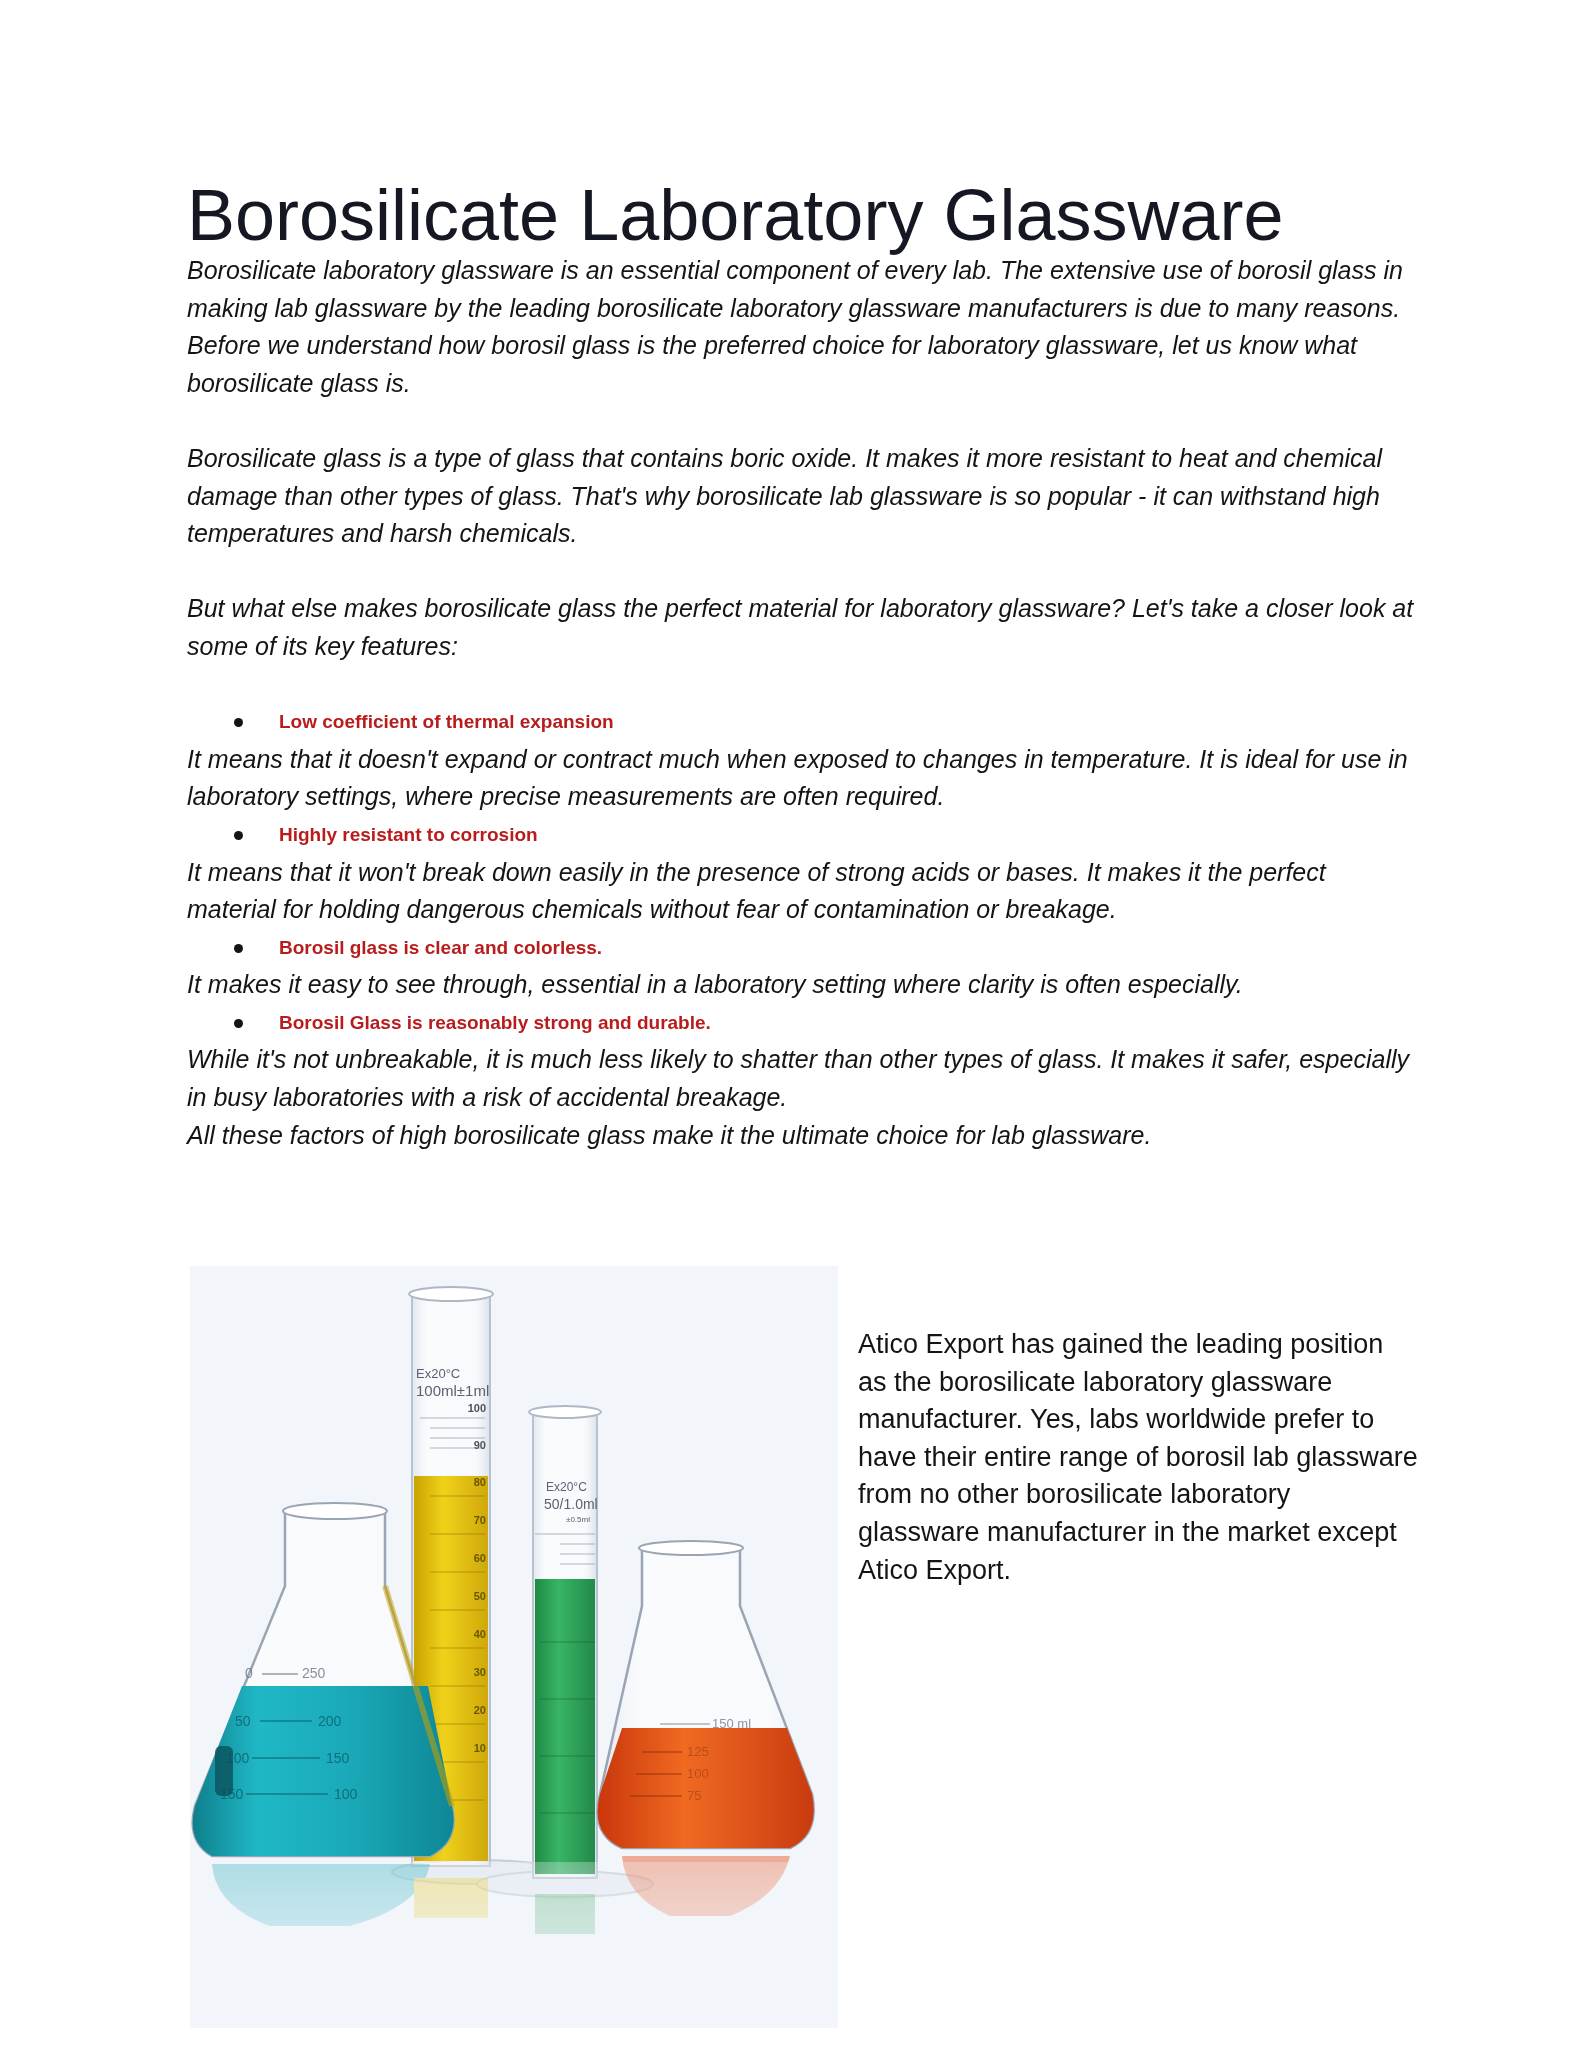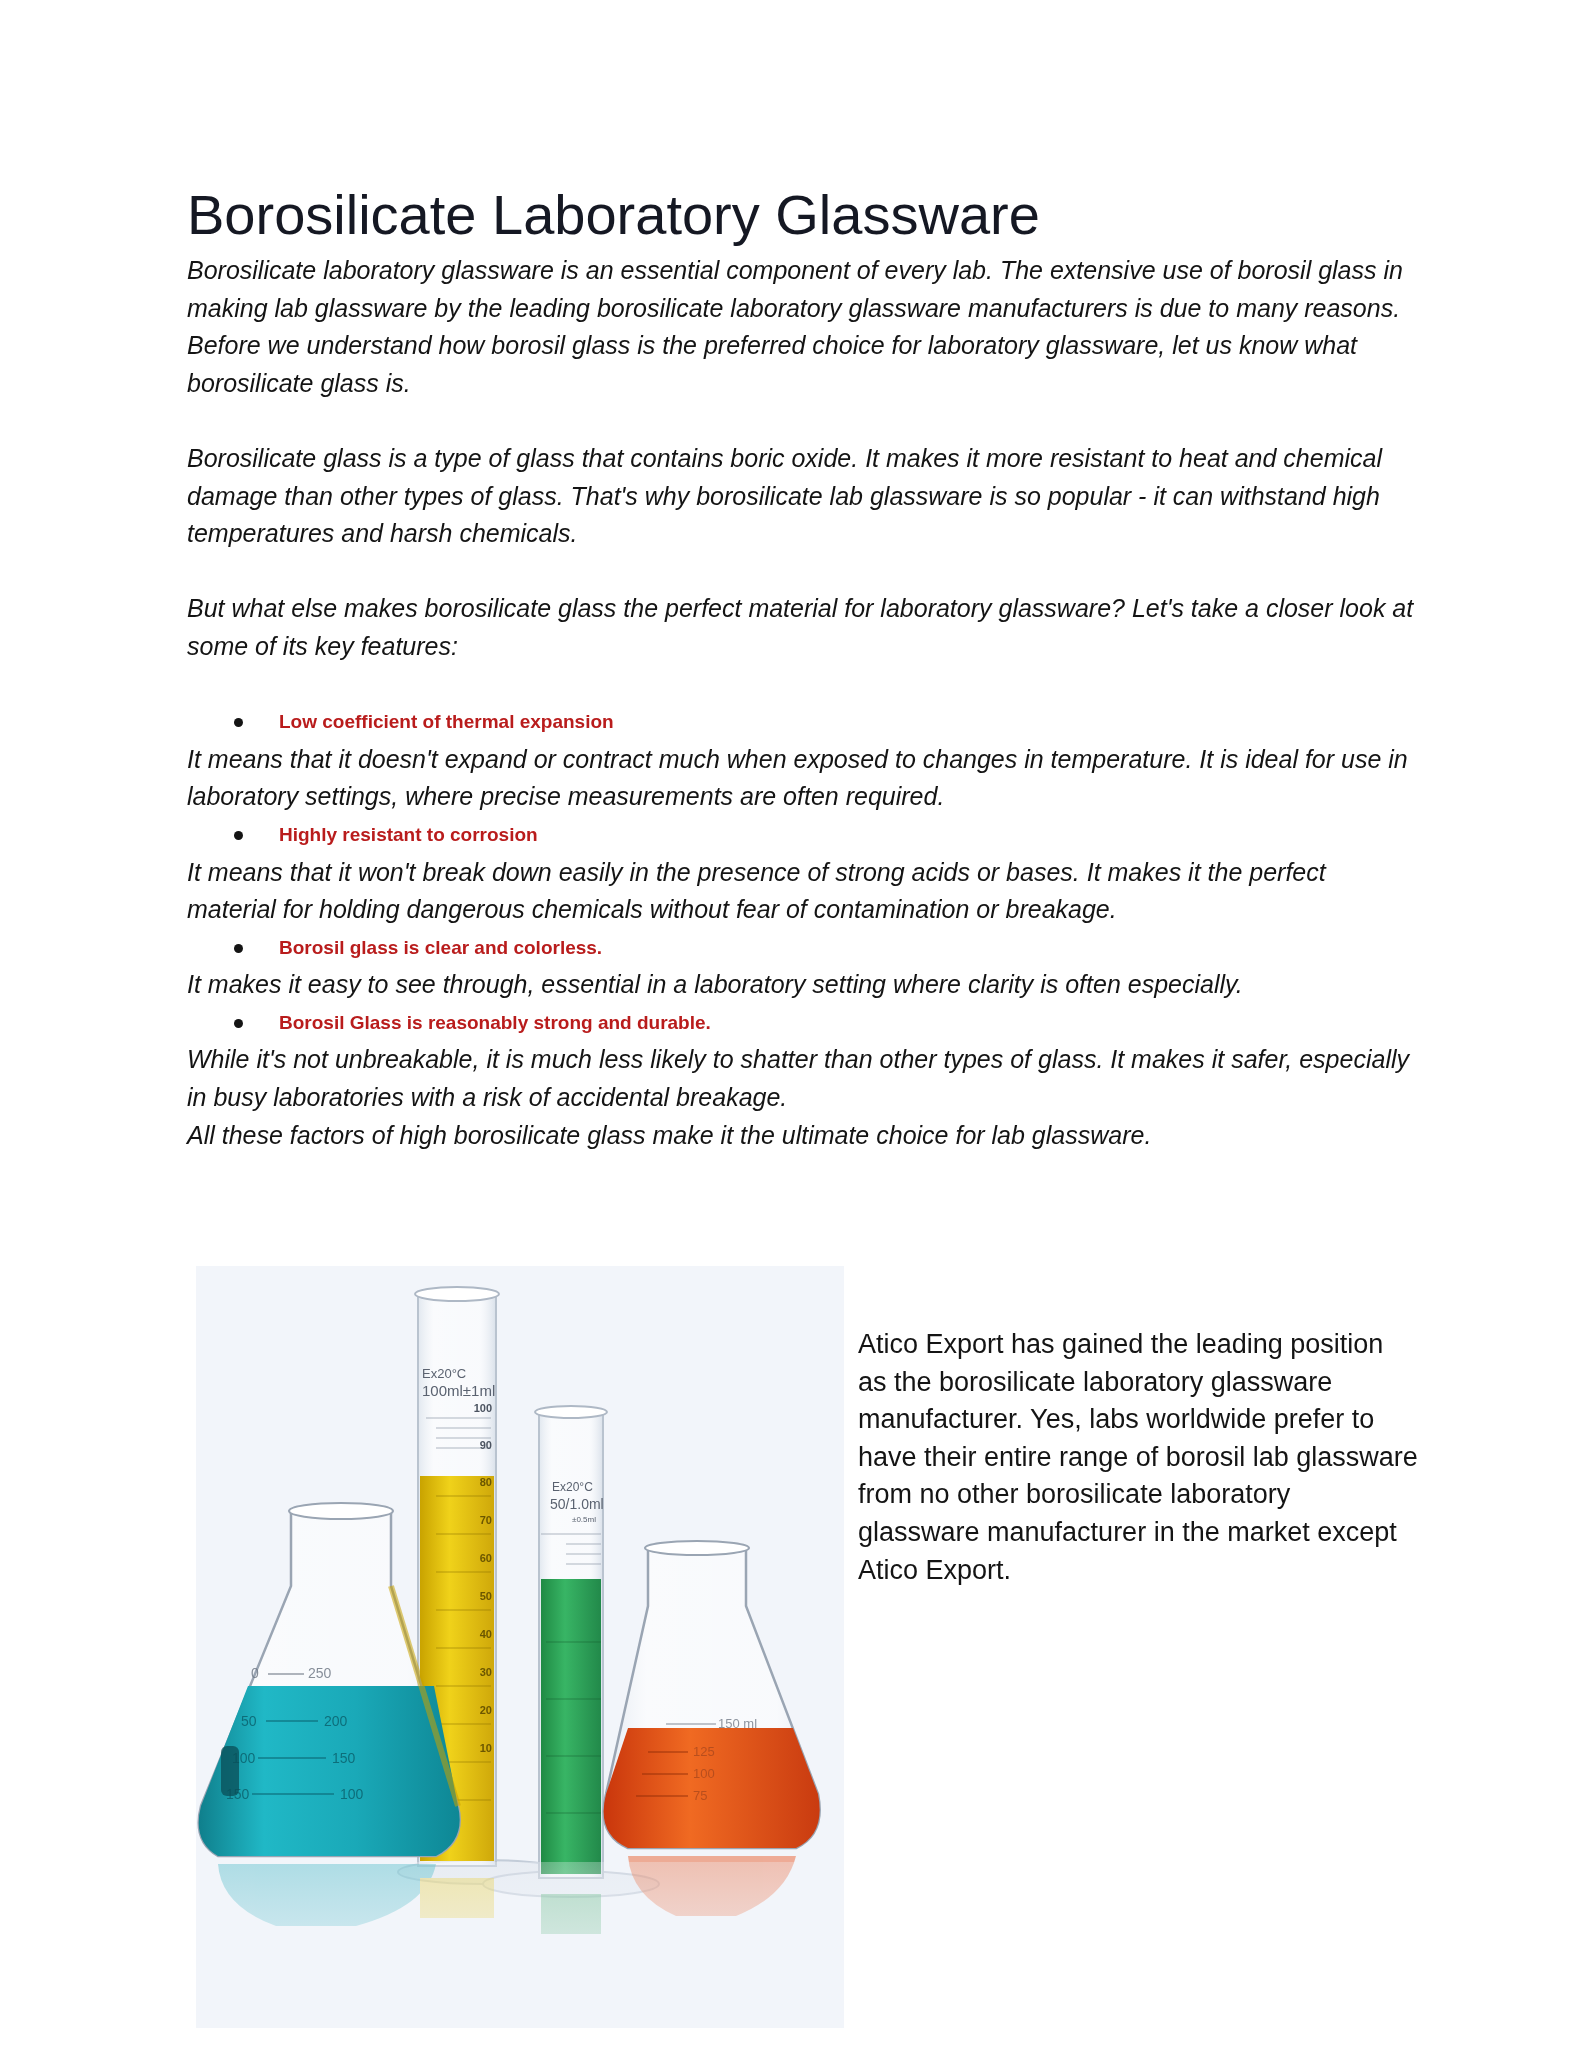--- a/index.html
+++ b/index.html
@@ -15,21 +15,21 @@
       font-family: "Liberation Sans", sans-serif;
       color: #111111;
     }
     .page {
       position: absolute;
       left: 187px;
       top: 178px;
       width: 1230px;
     }
     .title {
-      font-size: 56px;
+      font-size: 72px;
       font-weight: 400;
       color: #151823;
       margin: 0;
       line-height: 74px;
       letter-spacing: 0px;
     }
     .para {
       font-size: 25px;
       line-height: 37.6px;
       margin: 0;
@@ -53,21 +53,21 @@
       position: absolute;
       left: 47px;
       top: 15px;
       width: 9px;
       height: 9px;
       border-radius: 50%;
       background: #141414;
     }
     .figure {
       position: absolute;
-      left: 196px;
+      left: 190px;
       top: 1266px;
       width: 648px;
       height: 762px;
       background: #14b8a6;
       overflow: hidden;
       text-align: right;
     }
     .figure svg {
       display: block;
       width: 100%;

